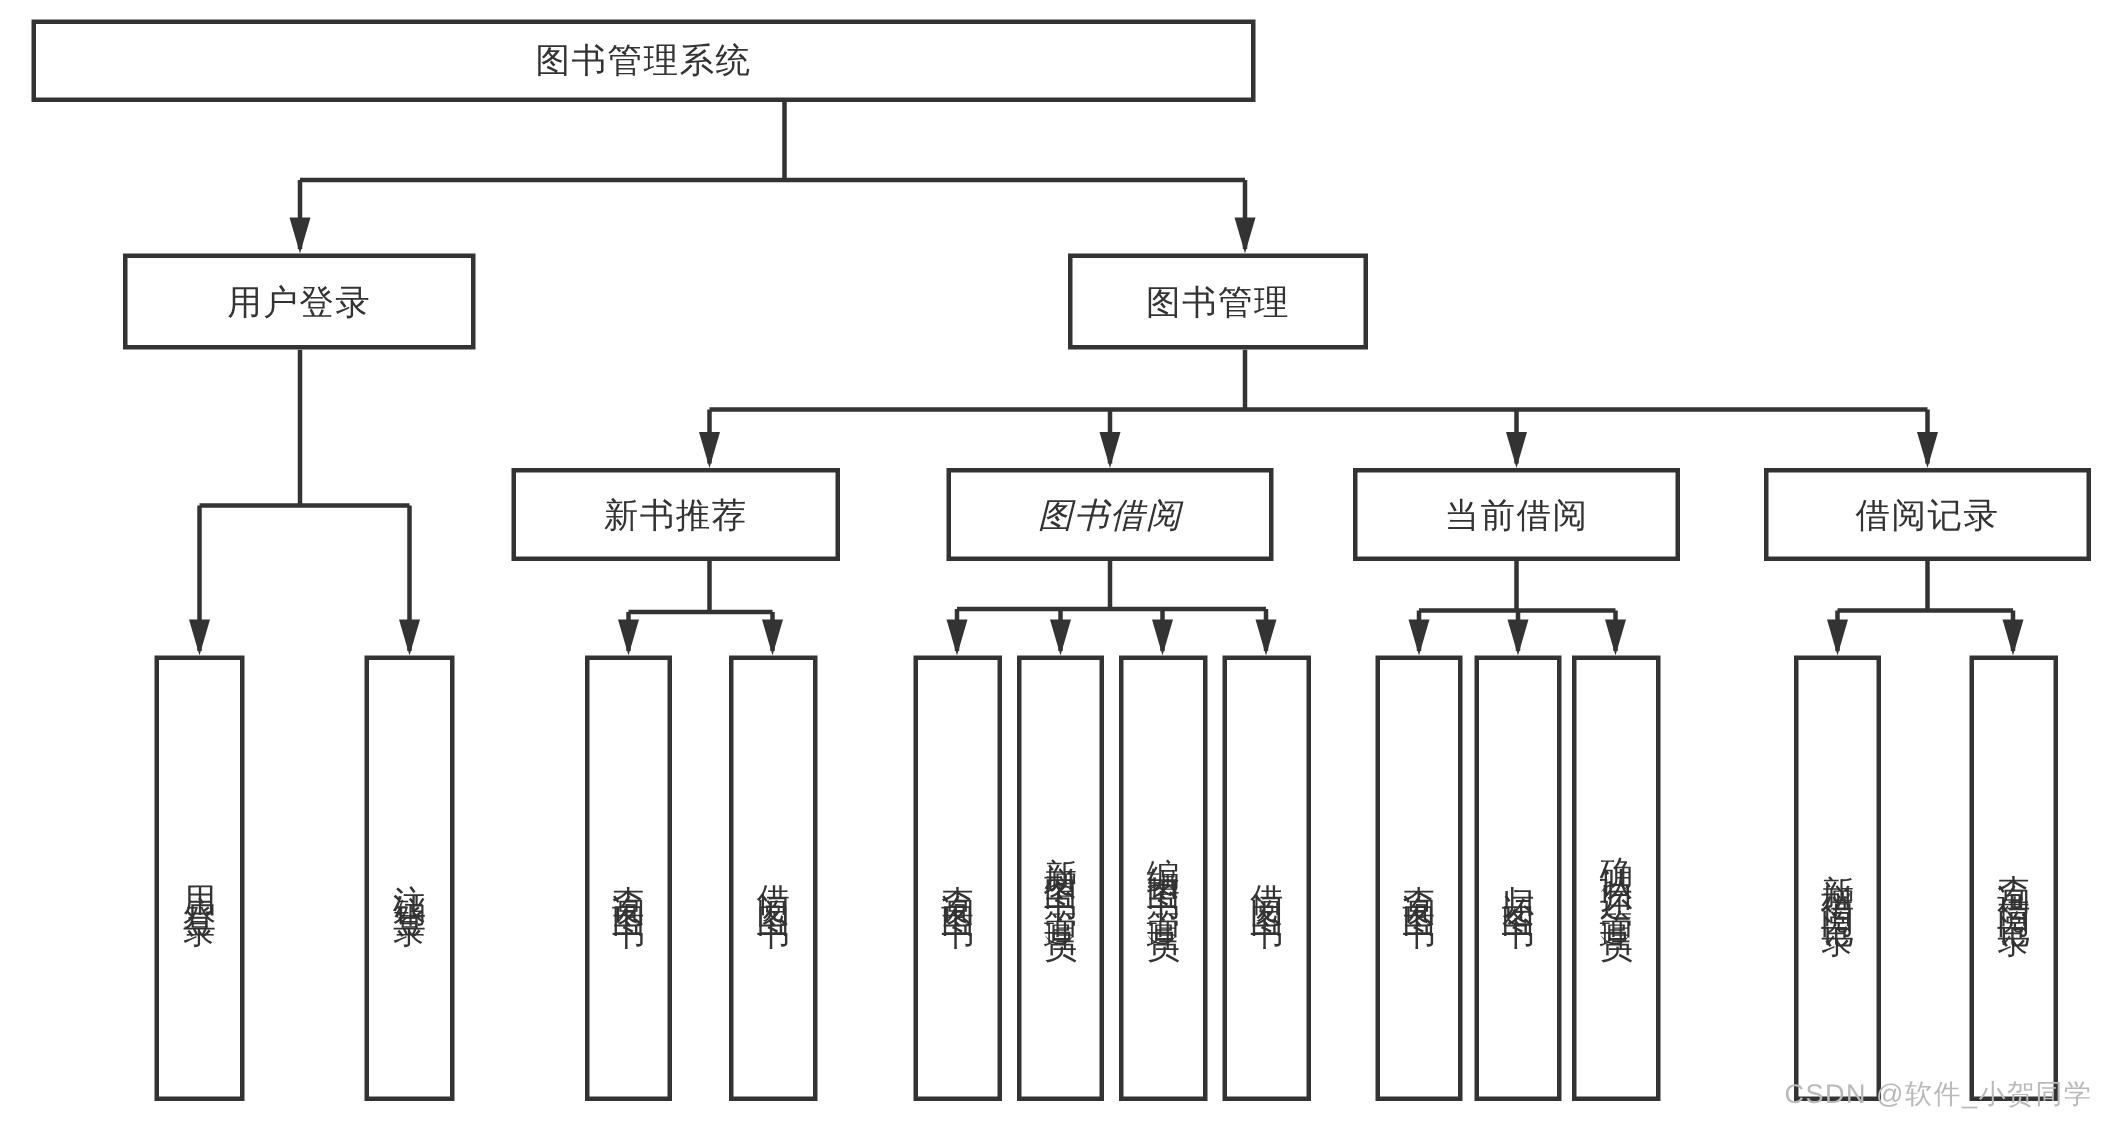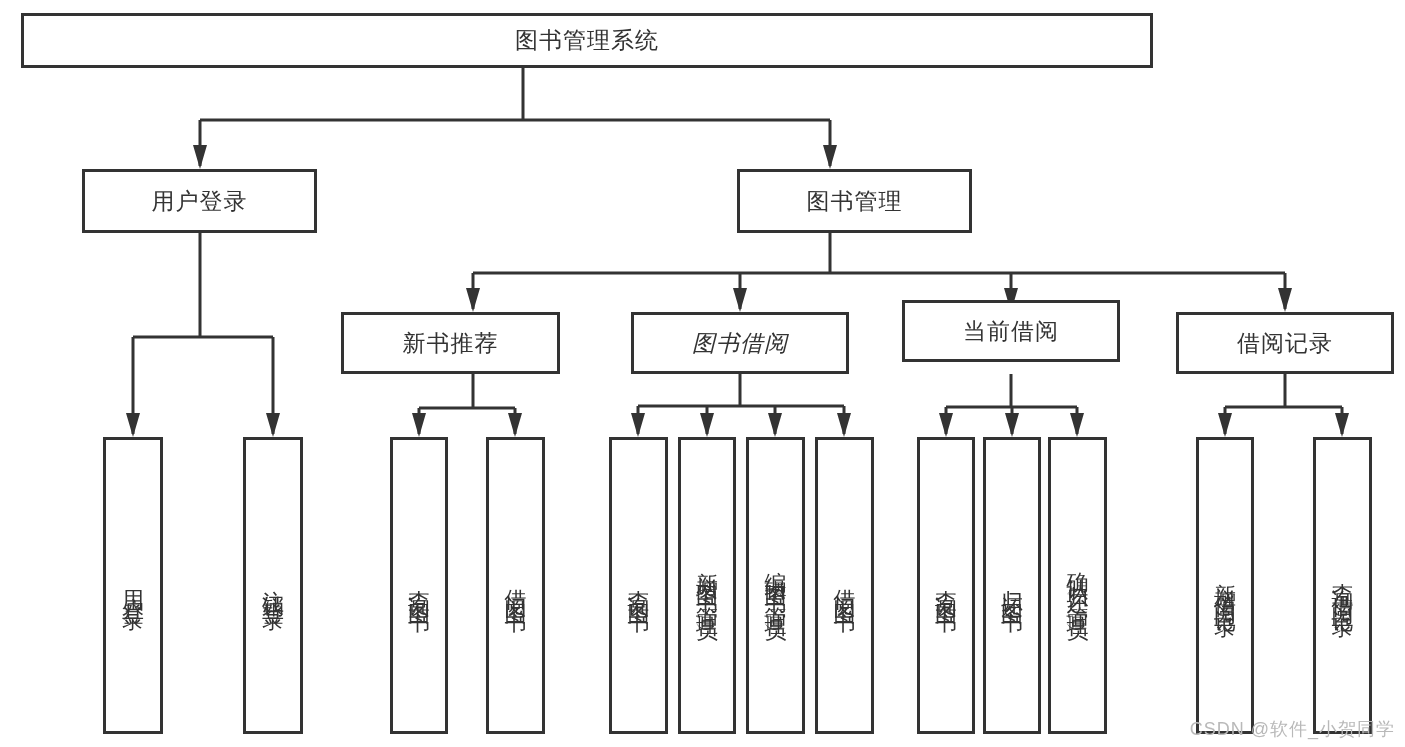--- a/index.html
+++ b/index.html
@@ -86,28 +86,28 @@
                M126 413 L140 413 L133 437 Z M266 413 L280 413 L273 437 Z
                M412 413 L426 413 L419 437 Z M508 413 L522 413 L515 437 Z
                M631 413 L645 413 L638 437 Z M700 413 L714 413 L707 437 Z
                M768 413 L782 413 L775 437 Z M837 413 L851 413 L844 437 Z
                M939 413 L953 413 L946 437 Z M1005 413 L1019 413 L1012 437 Z
                M1070 413 L1084 413 L1077 437 Z
                M1218 413 L1232 413 L1225 437 Z M1335 413 L1349 413 L1342 437 Z"></path>
     </g>
   </svg>
 
-  <div class="node" style="left:21px;top:13px;width:1132px;height:55px;">图书管理系统</div>
+  <div class="node" style="left:21px;top:13px;width:816px;height:55px;">图书管理系统</div>
 
   <div class="node" style="left:82px;top:169px;width:235px;height:64px;">用户登录</div>
-  <div class="node" style="left:737px;top:169px;width:235px;height:64px;">图书管理</div>
+  <div class="node" style="left:712px;top:169px;width:200px;height:64px;">图书管理</div>
 
   <div class="node" style="left:341px;top:312px;width:219px;height:62px;">新书推荐</div>
   <div class="node" style="left:631px;top:312px;width:218px;height:62px;font-style:italic;">图书借阅</div>
-  <div class="node" style="left:902px;top:300px;width:218px;height:62px;">当前借阅</div>
+  <div class="node" style="left:902px;top:312px;width:218px;height:62px;">当前借阅</div>
   <div class="node" style="left:1176px;top:312px;width:218px;height:62px;text-align:center;">借阅记录</div>
 
   <div class="leaf" style="left:103px;width:60px;">用户登录</div>
   <div class="leaf" style="left:243px;width:60px;">注销登录</div>
 
   <div class="leaf" style="left:390px;width:58px;">查询图书</div>
   <div class="leaf" style="left:486px;width:59px;">借阅图书</div>
 
   <div class="leaf" style="left:609px;width:59px;">查询图书</div>
   <div class="leaf" style="left:678px;width:58px;">新增图书（管理员）</div>

